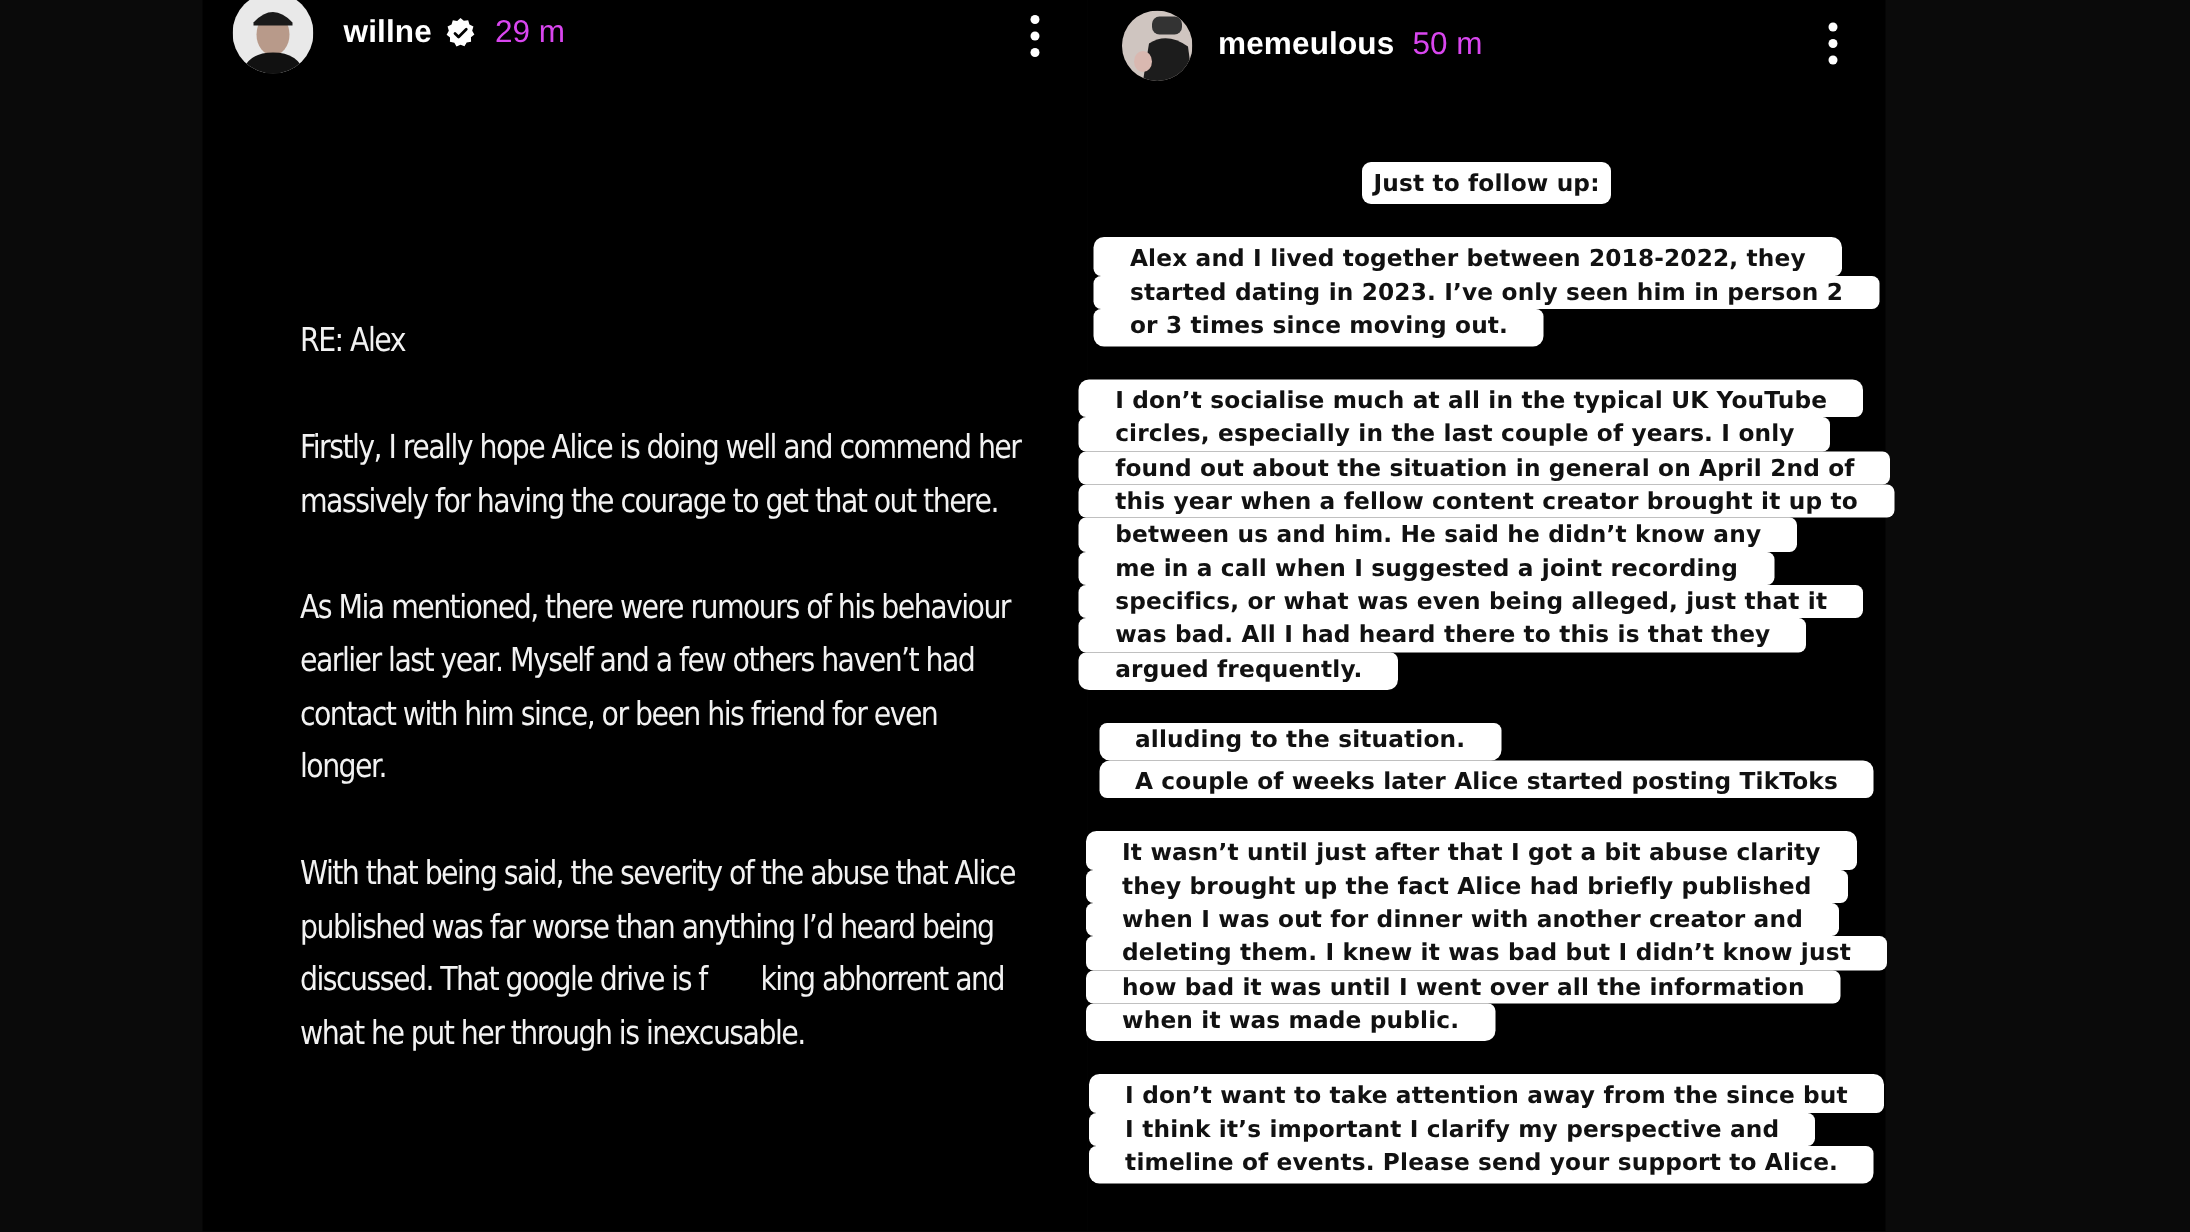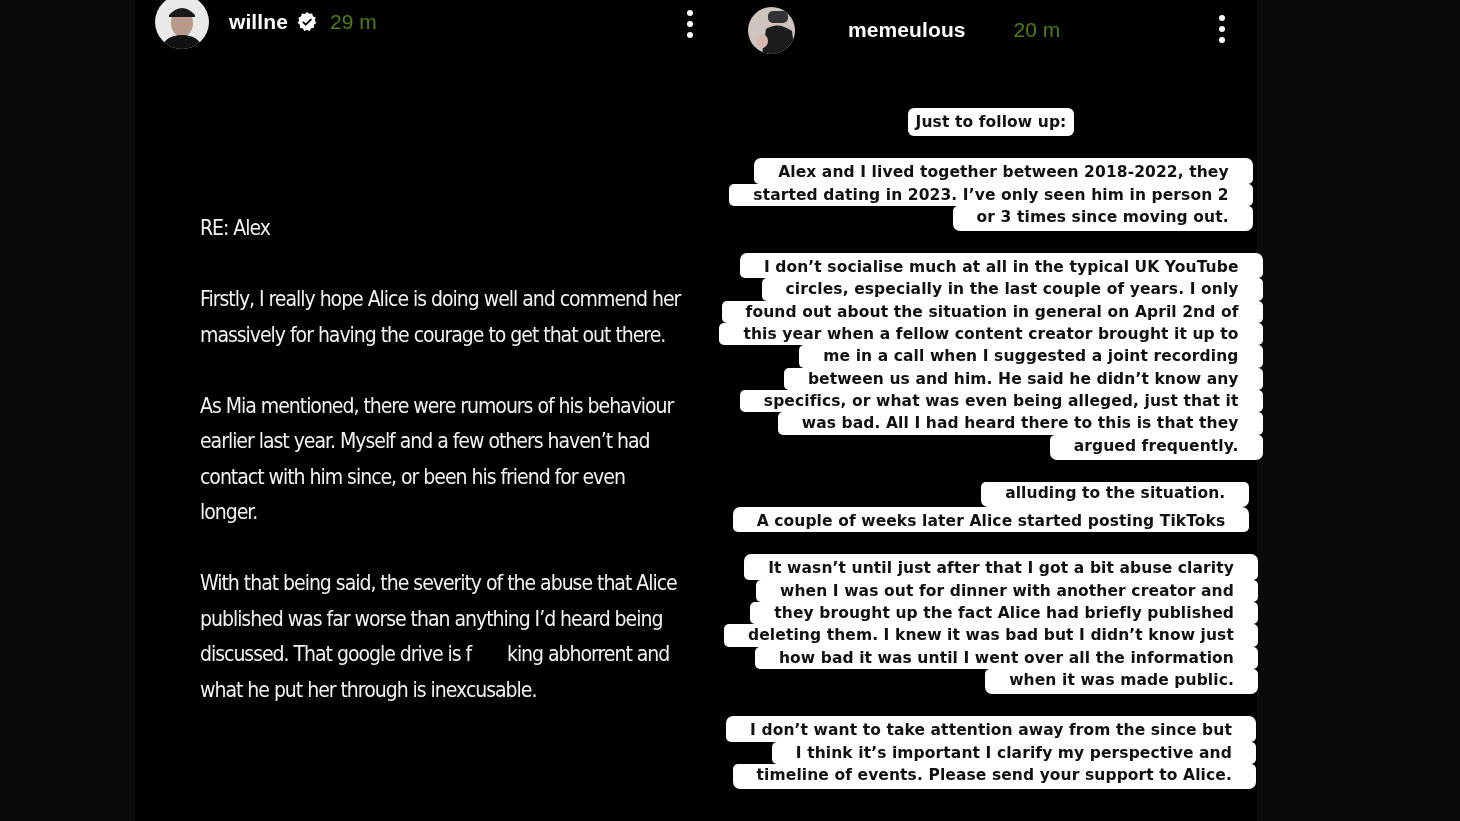--- a/index.html
+++ b/index.html
@@ -22,51 +22,51 @@
   }
   .avatar svg { width: 100%; height: 100%; display: block; }
   .username {
     font-weight: bold; font-size: 21px; color: #fff; margin-left: 20px;
     letter-spacing: 0.1px;
   }
   .verified {
     width: 22px; height: 22px; margin-left: 8px; display: inline-block;
   }
   .verified svg { width: 100%; height: 100%; display: block; }
-  .timestamp { font-size: 21px; color: #4d7c0f; margin-left: 12px; }
+  .timestamp { font-size: 21px; color: #d946ef; margin-left: 12px; }
   .more {
     position: absolute; width: 8px; height: 28px;
     display: flex; flex-direction: column; justify-content: space-between; align-items: center;
     cursor: pointer;
   }
   .more span { width: 6px; height: 6px; border-radius: 50%; background: #fff; display: block; }
 
   
   #story-left .story-header { padding-left: 20px; top: -8px; }
   #story-left .more { left: 551px; top: 10px; }
   .plain-text {
     position: absolute; left: 65px; top: 210px; width: 500px;
     font-family: "DejaVu Sans", sans-serif; font-size: 22px; line-height: 35.5px;
     color: #f2f2f2; letter-spacing: -1.2px; transform: scaleX(0.86); transform-origin: left top;
     width: 560px;
   }
   .plain-text p { margin-bottom: 35.5px; white-space: normal; }
   .plain-text p:last-child { margin-bottom: 0; }
 
   
-  #story-right .story-header { padding-left: 23px; top: 0; gap: 36px; }
+  #story-right .story-header { padding-left: 23px; top: 0; }
   #story-right .username { margin-left: 17px; }
   #story-right .more { left: 493px; top: 15px; }
 
   .caption-stack {
     position: absolute; left: 0; width: 532px; top: 108px;
     display: flex; flex-direction: column; align-items: center;
   }
   .caption-block {
-    display: flex; flex-direction: column; align-items: flex-end;
+    display: flex; flex-direction: column; align-items: flex-start;
     margin-bottom: 22px;
   }
   .caption-line {
     display: inline-block; background: #fff; color: #111;
     font-family: "DejaVu Sans", sans-serif; font-weight: bold;
     font-size: 15.5px; line-height: 22.3px; padding: 0 24px;
     border-radius: 5px; white-space: nowrap; letter-spacing: 0.1px;
     position: relative;
   }
   .caption-line.first { padding-top: 3px; border-top-left-radius: 7px; border-top-right-radius: 7px; }
@@ -113,21 +113,21 @@
   <div class="story-header">
     <div class="avatar" style="width:47px;height:47px;">
       <svg viewBox="0 0 47 47">
         <rect width="47" height="47" fill="#cfc5c0"></rect>
         <rect x="20" y="4" width="20" height="12" rx="5" fill="#333"></rect>
         <path d="M14 47 L18 22 Q30 14 44 24 L47 47 Z" fill="#1c1c1c"></path>
         <ellipse cx="14" cy="34" rx="6" ry="7" fill="#d9b8b0"></ellipse>
       </svg>
     </div>
     <span class="username">memeulous</span>
-    <span class="timestamp">20 m</span>
+    <span class="timestamp">50 m</span>
   </div>
   <div class="more">
     <span></span>
       <span></span>
       <span></span>
   </div>
 
   <div class="caption-stack">
     <div class="caption-block">
       <span class="caption-line single">Just to follow up:</span>
@@ -135,34 +135,34 @@
     <div class="caption-block">
       <span class="caption-line first">Alex and I lived together between 2018-2022, they</span>
       <span class="caption-line">started dating in 2023. I’ve only seen him in person 2</span>
       <span class="caption-line last">or 3 times since moving out.</span>
     </div>
     <div class="caption-block">
       <span class="caption-line first">I don’t socialise much at all in the typical UK YouTube</span>
       <span class="caption-line">circles, especially in the last couple of years. I only</span>
       <span class="caption-line">found out about the situation in general on April 2nd of</span>
       <span class="caption-line">this year when a fellow content creator brought it up to</span>
+      <span class="caption-line">between us and him. He said he didn’t know any</span>
       <span class="caption-line">me in a call when I suggested a joint recording</span>
-      <span class="caption-line">between us and him. He said he didn’t know any</span>
       <span class="caption-line">specifics, or what was even being alleged, just that it</span>
       <span class="caption-line">was bad. All I had heard there to this is that they</span>
       <span class="caption-line last">argued frequently.</span>
     </div>
     <div class="caption-block">
       <span class="caption-line last">alluding to the situation.</span>
       <span class="caption-line first">A couple of weeks later Alice started posting TikToks</span>
     </div>
     <div class="caption-block">
       <span class="caption-line first">It wasn’t until just after that I got a bit abuse clarity</span>
+      <span class="caption-line">they brought up the fact Alice had briefly published</span>
       <span class="caption-line">when I was out for dinner with another creator and</span>
-      <span class="caption-line">they brought up the fact Alice had briefly published</span>
       <span class="caption-line">deleting them. I knew it was bad but I didn’t know just</span>
       <span class="caption-line">how bad it was until I went over all the information</span>
       <span class="caption-line last">when it was made public.</span>
     </div>
     <div class="caption-block">
       <span class="caption-line first">I don’t want to take attention away from the since but</span>
       <span class="caption-line">I think it’s important I clarify my perspective and</span>
       <span class="caption-line last">timeline of events. Please send your support to Alice.</span>
     </div>
   </div>

